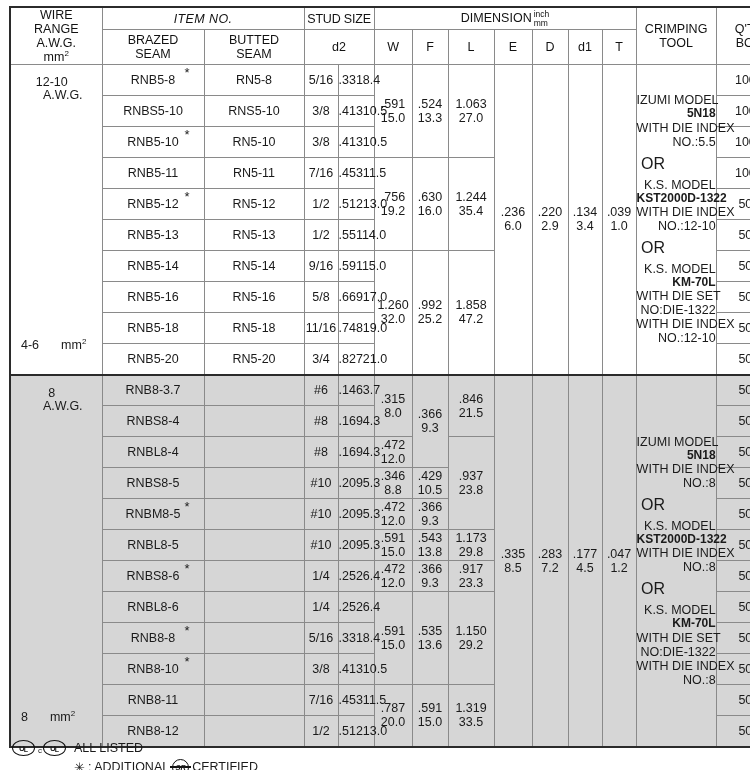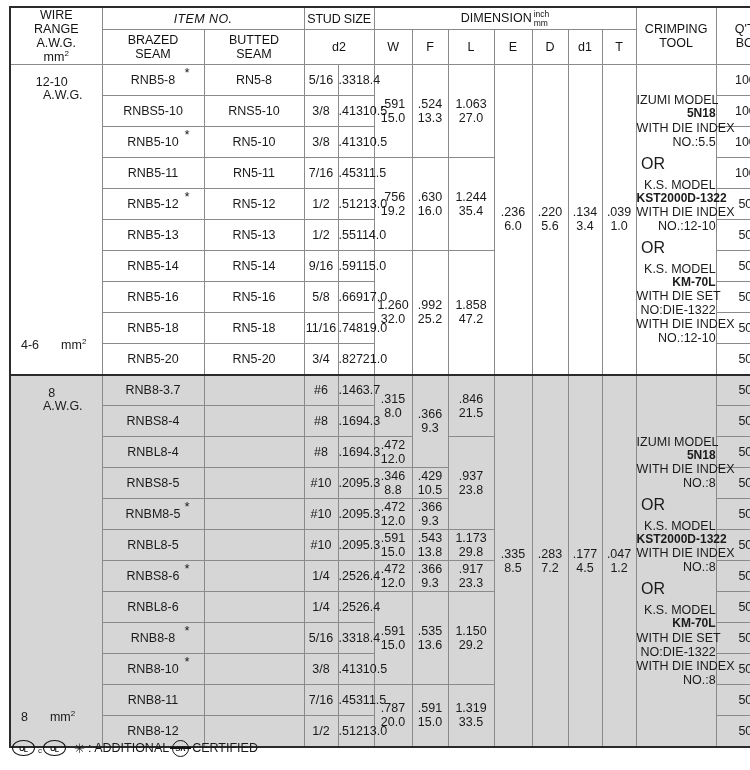--- a/index.html
+++ b/index.html
@@ -211,21 +211,21 @@
           <td class="dual " rowspan="3">
             <span class="a">1.063</span>
             <span class="b">27.0</span>
           </td>
           <td class="dual " rowspan="10">
             <span class="a">.236</span>
             <span class="b">6.0</span>
           </td>
           <td class="dual " rowspan="10">
             <span class="a">.220</span>
-            <span class="b">5.6</span>
+            <span class="b">2.9</span>
           </td>
           <td class="dual " rowspan="10">
             <span class="a">.134</span>
             <span class="b">3.4</span>
           </td>
           <td class="dual " rowspan="10">
             <span class="a">.039</span>
             <span class="b">1.0</span>
           </td>
           <td class="crimp" rowspan="10">
@@ -550,20 +550,21 @@
       <span class="u">U</span>
           <span class="l">L</span>
     </span>
     <span class="c-pre">c</span>
     <span class="ulmark">
       <span class="u">U</span>
           <span class="l">L</span>
     </span>
   </div>
   <div class="ftext">
+    <div>ALL LISTED</div>
     <div class="row2">
       <span class="star-f">✳</span>
       <span>: ADDITIONAL</span>
       <span class="srmark">
             <span>SR</span>
           </span>
       <span>CERTIFIED</span>
     </div>
   </div>
 </div>

